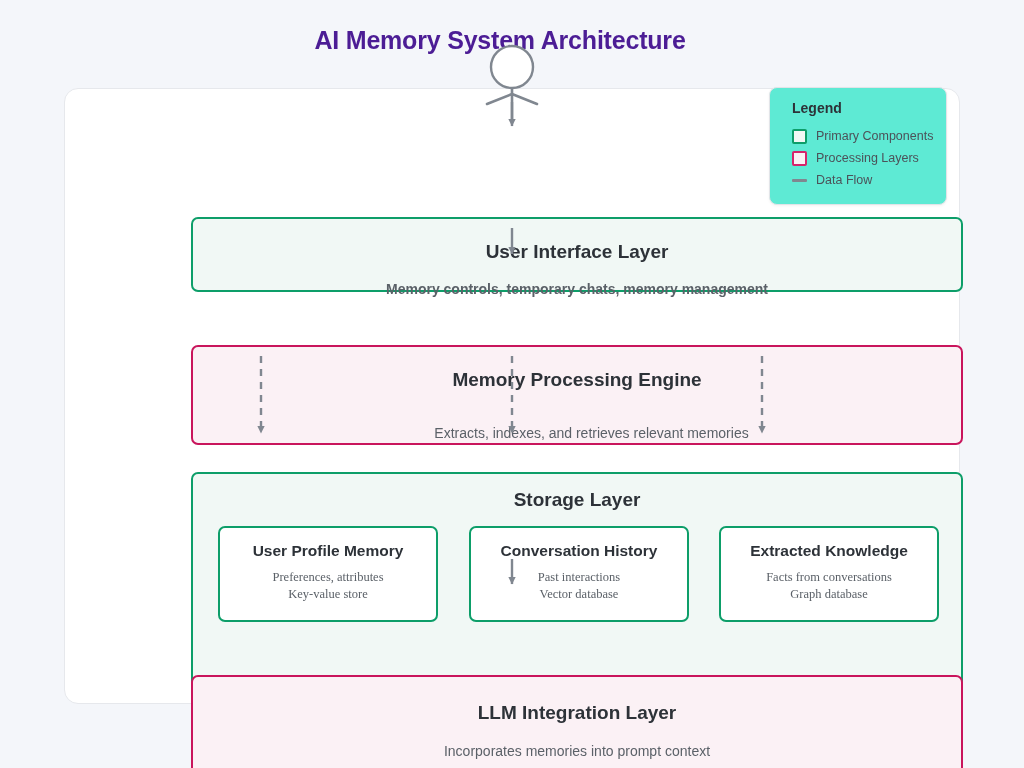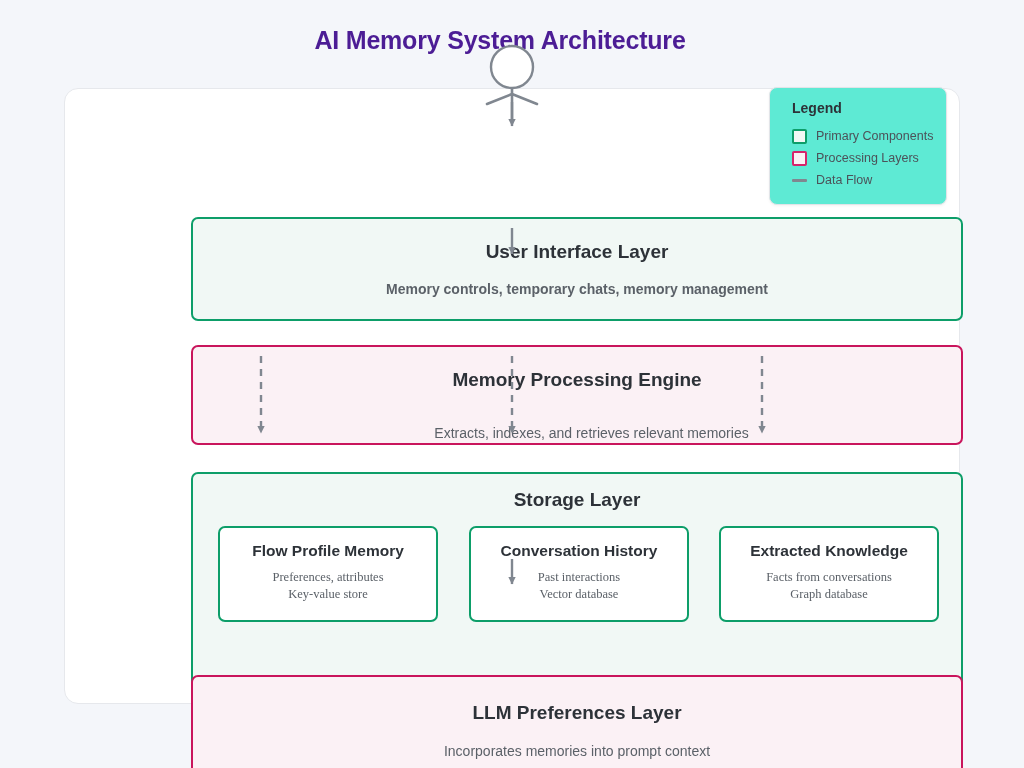--- a/index.html
+++ b/index.html
@@ -66,21 +66,21 @@
   }
   .layer-sub {
     text-align: center;
     font-size: 14px;
     color: #5b6168;
     position: absolute;
     left: 0; right: 0;
   }
 
   
-  #ui-layer      { left: 126px; top: 128px; width: 772px; height: 104px; }
+  #ui-layer      { left: 126px; top: 128px; width: 772px; height: 75px; }
   #ui-layer .layer-title { top: 22px; }
   #ui-layer .layer-sub   { top: 62px; font-weight: bold; }
 
   #mpe-layer     { left: 126px; top: 256px; width: 772px; height: 100px; }
   #mpe-layer .layer-title { top: 22px; }
   #mpe-layer .layer-sub   { top: 78px; padding-left: 29px; }
 
   #storage-layer { left: 126px; top: 383px; width: 772px; height: 216px; }
   #storage-layer .layer-title { top: 15px; }
 
@@ -192,40 +192,40 @@
 
   <div class="layer pink" id="mpe-layer">
     <div class="layer-title">Memory Processing Engine</div>
     <div class="layer-sub">Extracts, indexes, and retrieves relevant memories</div>
   </div>
 
   <div class="layer green" id="storage-layer">
     <div class="layer-title">Storage Layer</div>
 
     <div class="store-box" id="store-0">
-      <div class="store-title">Flow Profile Memory</div>
+      <div class="store-title">User Profile Memory</div>
       <div class="store-line first">Preferences, attributes</div>
       <div class="store-line">Key-value store</div>
     </div>
 
     <div class="store-box" id="store-1">
       <div class="store-title">Conversation History</div>
       <div class="store-line first">Past interactions</div>
       <div class="store-line">Vector database</div>
     </div>
 
     <div class="store-box" id="store-2">
       <div class="store-title">Extracted Knowledge</div>
       <div class="store-line first">Facts from conversations</div>
       <div class="store-line">Graph database</div>
     </div>
   </div>
 
   <div class="layer pink" id="llm-layer">
-    <div class="layer-title">LLM Preferences Layer</div>
+    <div class="layer-title">LLM Integration Layer</div>
     <div class="layer-sub">Incorporates memories into prompt context</div>
   </div>
 
 </div>
 
 <div id="legend">
   <div id="legend-title">Legend</div>
 
   <div class="legend-row">
     <span class="legend-swatch green"></span>

